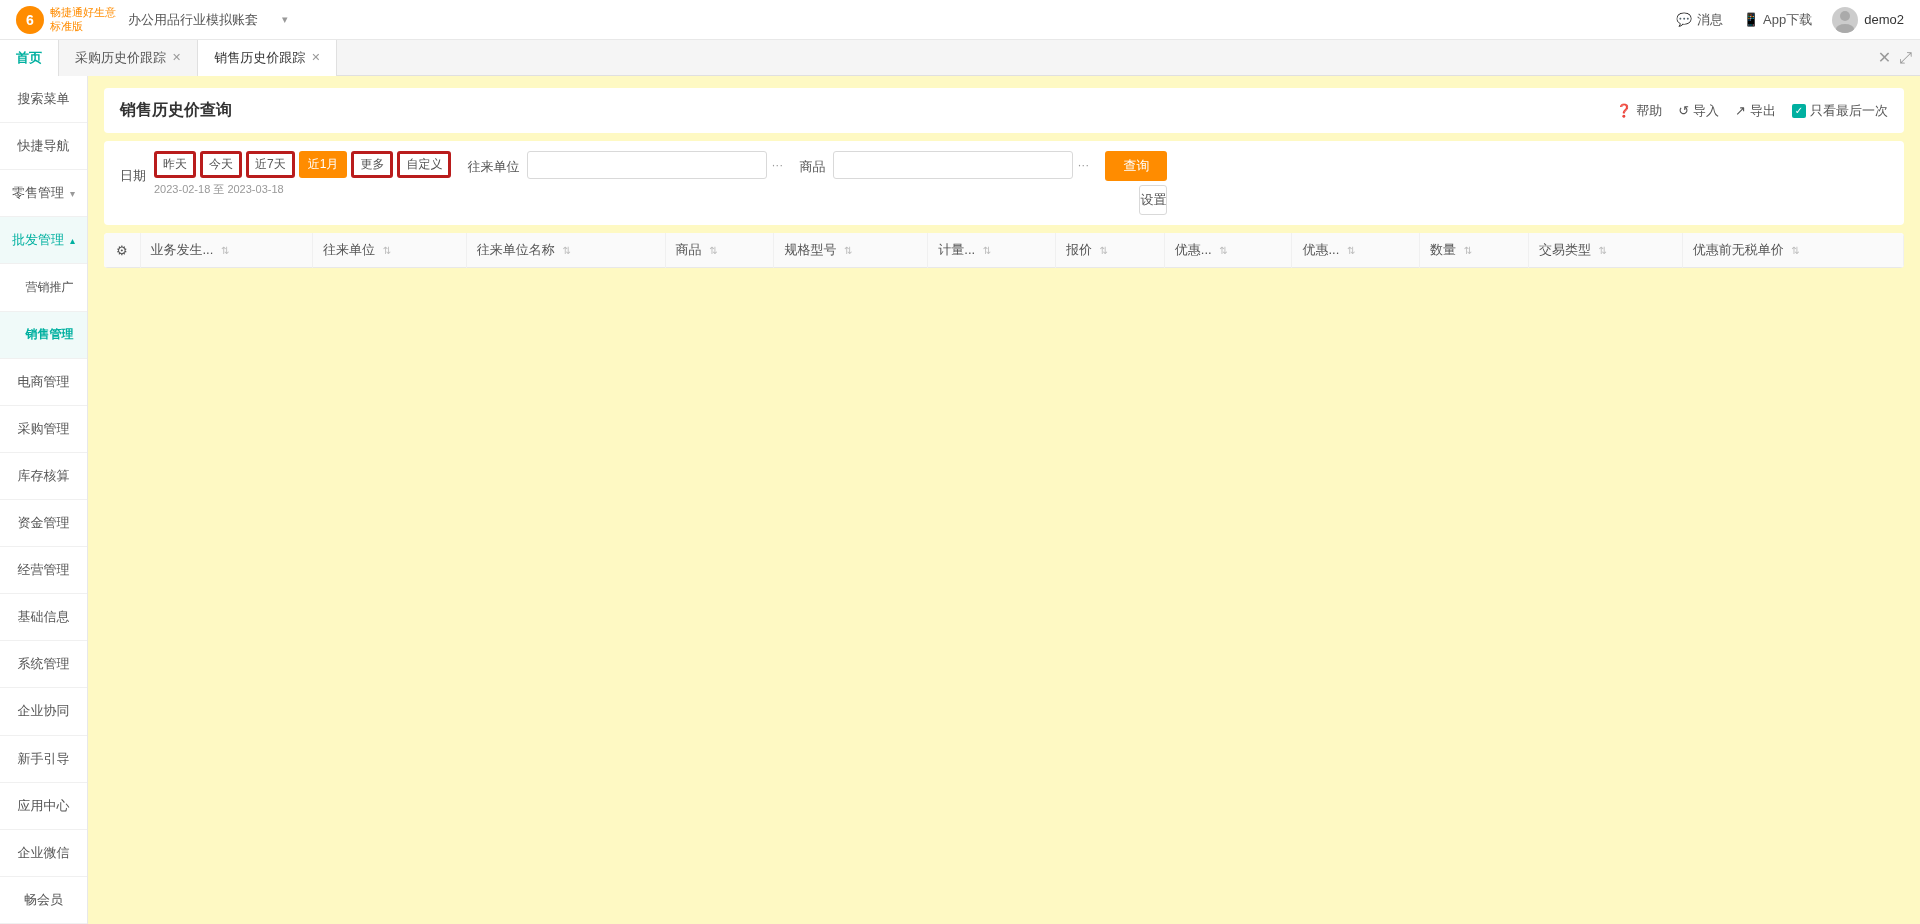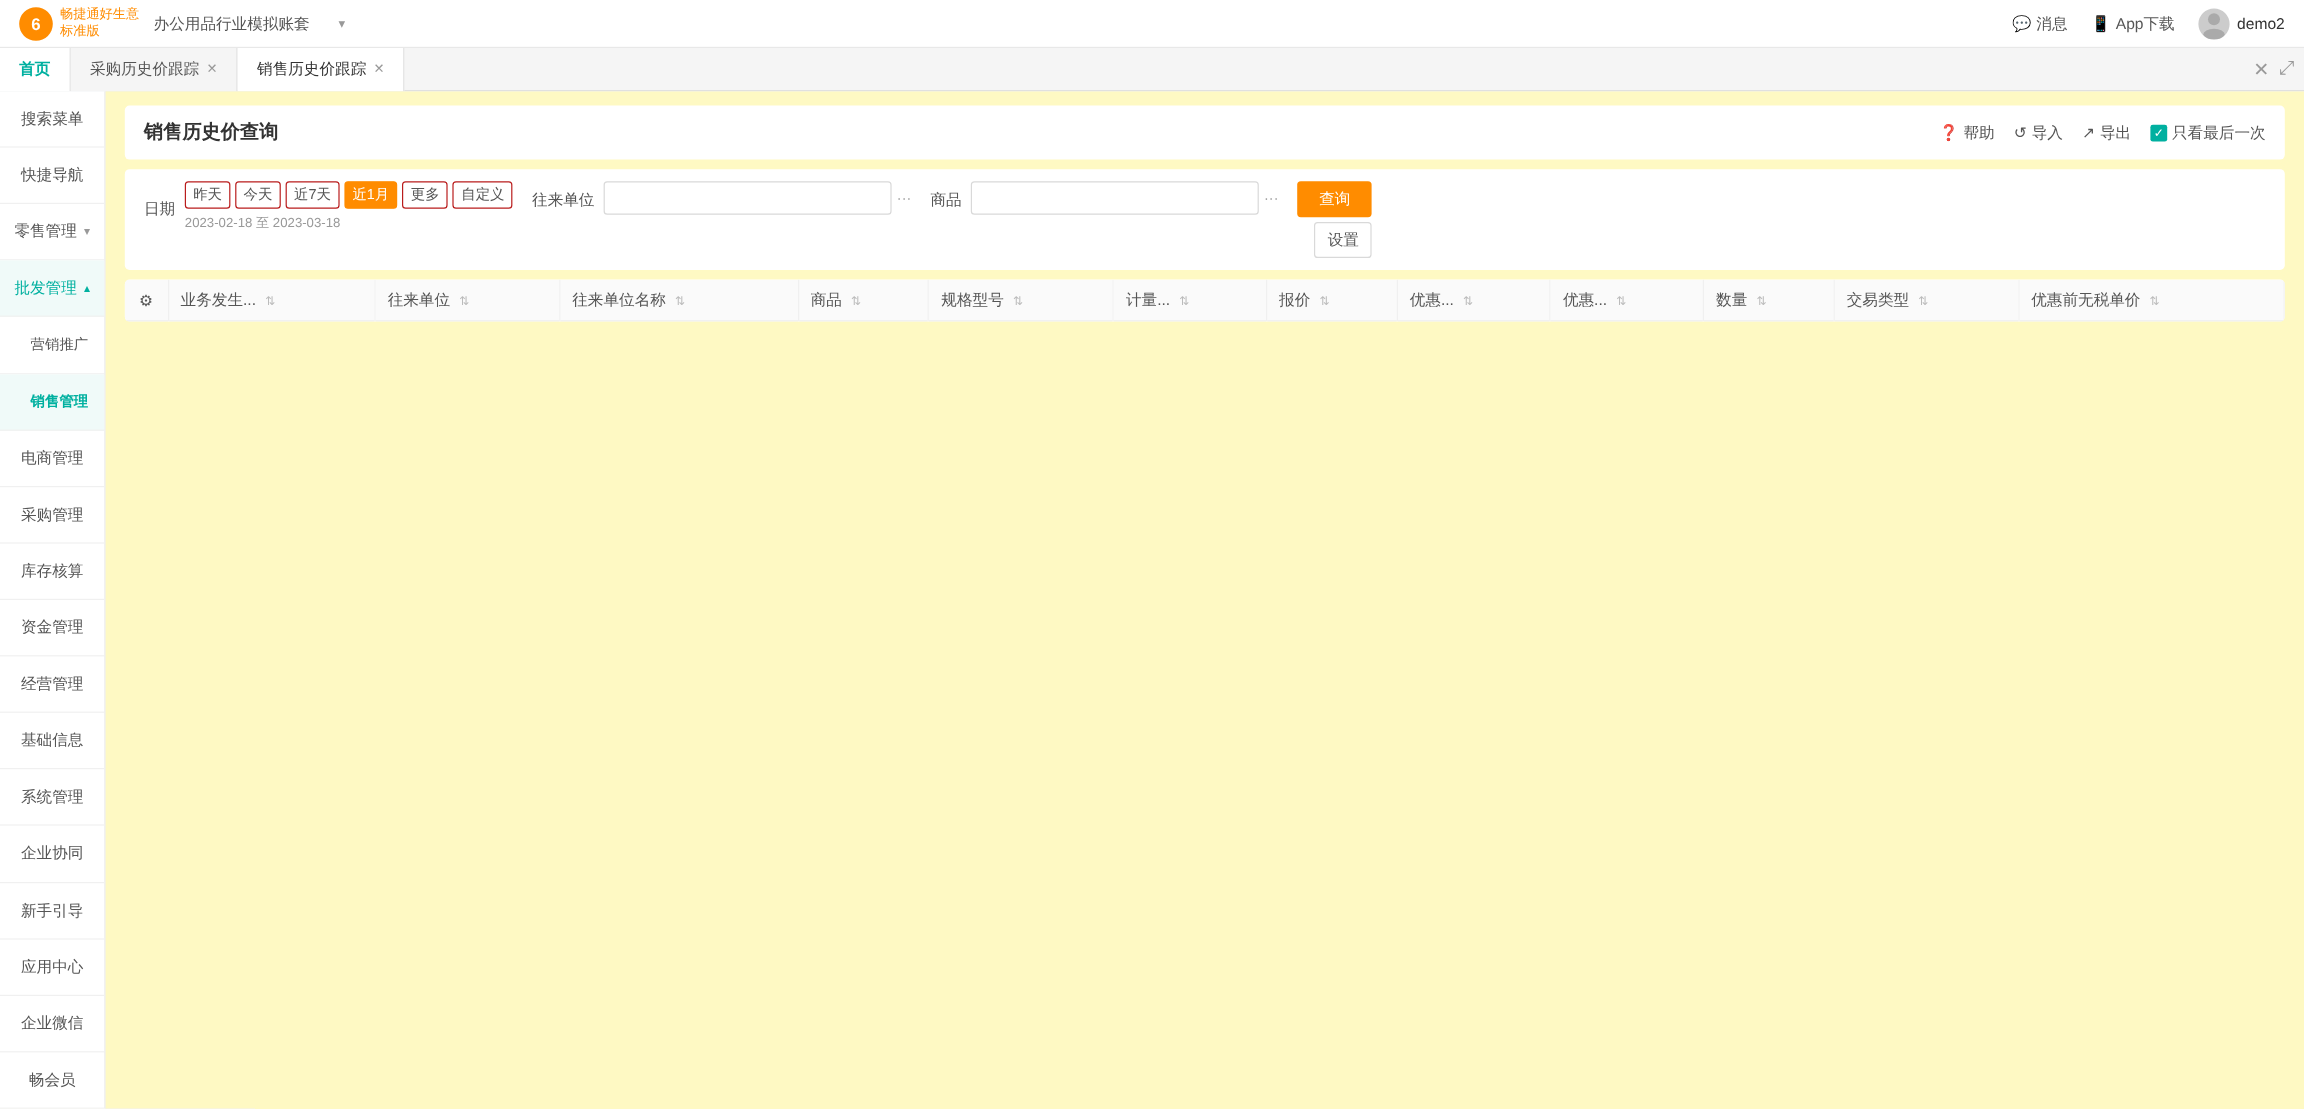--- a/index.html
+++ b/index.html
@@ -141,21 +141,21 @@
       align-items: flex-start;
       gap: 16px;
     }
     .filter-group { display: flex; align-items: center; gap: 8px; }
     .filter-label { font-size: 13px; color: #555; white-space: nowrap; padding-top: 4px; }
     .date-options { display: flex; flex-direction: column; }
     .date-btns { display: flex; gap: 4px; align-items: center; }
     .date-btn {
       padding: 2px 6px;
       font-size: 12px;
-      border: 1px solid #b91c1c;
+      border: 3px solid #b91c1c;
       border-radius: 3px;
       cursor: pointer;
       color: #555;
       background: #fff;
     }
     .date-btn.active { background: #ff8c00; color: white; border-color: #ff8c00; }
     .date-range { font-size: 11px; color: #999; margin-top: 4px; }
     .filter-input-group { display: flex; align-items: center; gap: 4px; }
     .filter-input {
       width: 160px;
@@ -175,21 +175,21 @@
       padding: 6px 18px;
       border-radius: 3px;
       cursor: pointer;
       font-size: 13px;
       height: 30px;
     }
     .setting-btn {
       background: #fff;
       color: #555;
       border: 1px solid #d9d9d9;
-      padding: 5px 10px;
+      padding: 5px 0;
       border-radius: 3px;
       cursor: pointer;
       font-size: 13px;
       height: 30px;
     }
     .filter-right { display: flex; align-items: flex-end; flex-direction: column; gap: 4px; }
     .filter-buttons { display: flex; gap: 6px; }
 
     
     .table-container {

